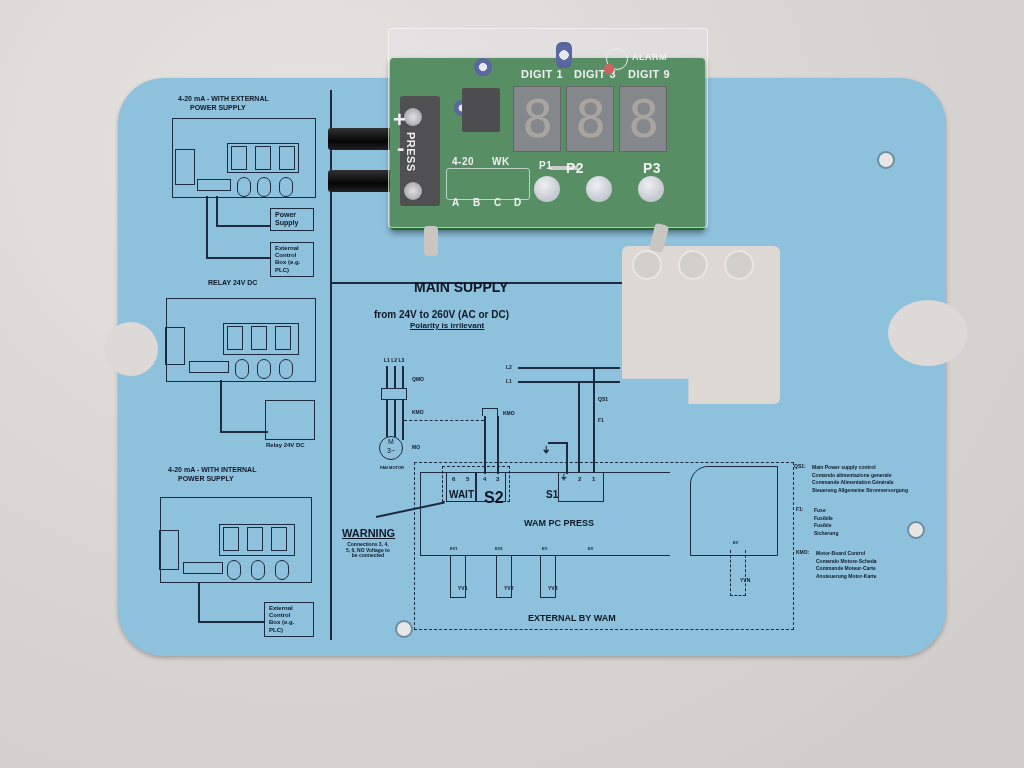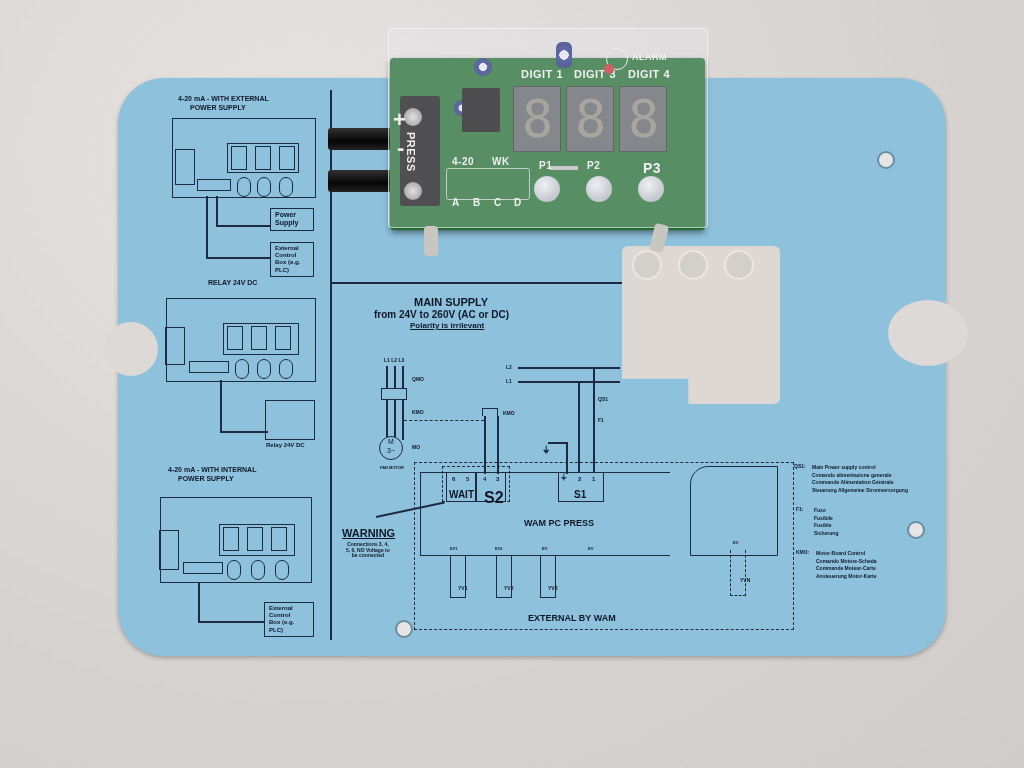--- a/index.html
+++ b/index.html
@@ -96,21 +96,21 @@
   <div class="btn" style="left:66px;top:62px"></div>
     <div class="btn" style="left:90px;top:62px"></div>
     <div class="btn" style="left:114px;top:62px"></div>
   <div class="mini" style="left:-2px;top:32px;width:20px;height:40px"></div>
   <div class="mini" style="left:22px;top:64px;width:40px;height:12px"></div>
 </div>
 <div class="boxlbl" style="left:264px;top:602px;width:50px;font-size:6px"><span>External Control</span><br><span>Box (e.g. PLC)</span></div>
 <div class="vline" style="left:198px;top:582px;height:40px;width:1.5px"></div>
 <div class="hline" style="left:198px;top:621px;width:66px;height:1.5px"></div>
 
-<div class="t" style="left:414px;top:296px;font-size:11px">MAIN SUPPLY</div>
+<div class="t" style="left:414px;top:280px;font-size:14px">MAIN SUPPLY</div>
 <div class="t" style="left:374px;top:309px;font-size:10px">from 24V to 260V (AC or DC)</div>
 <div class="t" style="left:410px;top:322px;font-size:8px;text-decoration:underline">Polarity is irrilevant</div>
 
 <div class="t" style="left:384px;top:358px;font-size:5px">L1 L2 L3</div>
 <div class="vline" style="left:386px;top:366px;height:74px;width:1.5px"></div>
 <div class="vline" style="left:394px;top:366px;height:74px;width:1.5px"></div>
 <div class="vline" style="left:402px;top:366px;height:74px;width:1.5px"></div>
 <div class="mini" style="left:381px;top:388px;width:26px;height:12px;background:#8ec1dc"></div>
 <div class="t" style="left:412px;top:377px;font-size:5px">QMO</div>
 <div class="t" style="left:412px;top:410px;font-size:5px">KMO</div>
@@ -144,21 +144,21 @@
 <div class="t" style="left:452px;top:476px;font-size:6px">6</div>
 <div class="t" style="left:466px;top:476px;font-size:6px">5</div>
 <div class="t" style="left:483px;top:476px;font-size:6px">4</div>
 <div class="t" style="left:496px;top:476px;font-size:6px">3</div>
 <div class="t" style="left:449px;top:489px;font-size:10px">WAIT</div>
 <div class="t" style="left:484px;top:489px;font-size:16px">S2</div>
 <div class="mini" style="left:558px;top:472px;width:46px;height:30px"></div>
 <div class="t" style="left:561px;top:474px;font-size:8px">⏚</div>
 <div class="t" style="left:578px;top:476px;font-size:6px">2</div>
 <div class="t" style="left:592px;top:476px;font-size:6px">1</div>
-<div class="t" style="left:574px;top:489px;font-size:10px">S1</div>
+<div class="t" style="left:546px;top:489px;font-size:10px">S1</div>
 <div class="t" style="left:524px;top:519px;font-size:9px">WAM PC PRESS</div>
 <div class="t" style="left:450px;top:547px;font-size:4px">EV1</div>
 <div class="t" style="left:495px;top:547px;font-size:4px">EV2</div>
 <div class="t" style="left:542px;top:547px;font-size:4px">EV</div>
 <div class="t" style="left:588px;top:547px;font-size:4px">EV</div>
 <div class="t" style="left:733px;top:541px;font-size:4px">EV</div>
 <div class="mini" style="left:450px;top:556px;width:16px;height:42px;border-top:none"></div>
 <div class="mini" style="left:496px;top:556px;width:16px;height:42px;border-top:none"></div>
 <div class="mini" style="left:540px;top:556px;width:16px;height:42px;border-top:none"></div>
 <div class="dash" style="left:730px;top:550px;width:16px;height:46px;border-top:none"></div>
@@ -215,37 +215,37 @@
 <div class="sensor">
   <div class="abs" style="left:4px;top:12px;width:18px;height:18px;border-radius:50%;background:radial-gradient(#ddd,#777)"></div>
   <div class="abs" style="left:4px;top:86px;width:18px;height:18px;border-radius:50%;background:radial-gradient(#ddd,#777)"></div>
 </div>
 <div class="sil" style="left:393px;top:107px;font-size:22px">+</div>
 <div class="sil" style="left:397px;top:135px;font-size:22px">-</div>
 <div class="sil" style="left:417px;top:132px;font-size:11px;transform:rotate(90deg);transform-origin:left top">PRESS</div>
 
 <div class="sil" style="left:521px;top:68px">DIGIT 1</div>
 <div class="sil" style="left:574px;top:68px">DIGIT 3</div>
-<div class="sil" style="left:628px;top:68px">DIGIT 4</div>
+<div class="sil" style="left:628px;top:68px">DIGIT 9</div>
 <div class="abs" style="left:606px;top:48px;width:22px;height:22px;border:1.5px solid #eee;border-radius:50%"></div>
 <div class="sil" style="left:632px;top:52px;font-size:9px">ALARM</div>
 <div class="abs" style="left:604px;top:64px;width:10px;height:10px;border-radius:50%;background:#c62c2c"></div>
 
 <div class="digit" style="left:513px;top:86px">
     <span>8</span>
   </div>
 <div class="digit" style="left:566px;top:86px">
     <span>8</span>
   </div>
 <div class="digit" style="left:619px;top:86px">
     <span>8</span>
   </div>
 
 <div class="sil" style="left:539px;top:160px;font-size:10px">P1</div>
-<div class="sil" style="left:587px;top:160px;font-size:10px">P2</div>
+<div class="sil" style="left:566px;top:160px;font-size:14px">P2</div>
 <div class="sil" style="left:643px;top:160px;font-size:14px">P3</div>
 <div class="pbtn" style="left:534px;top:176px"></div>
 <div class="pbtn" style="left:586px;top:176px"></div>
 <div class="pbtn" style="left:638px;top:176px"></div>
 
 <div class="sil" style="left:452px;top:156px;font-size:10px">4-20</div>
 <div class="sil" style="left:492px;top:156px;font-size:10px">WK</div>
 <div class="abs" style="left:446px;top:168px;width:84px;height:32px;border:1.5px solid rgba(240,240,240,.7);border-radius:3px"></div>
 <div class="sil" style="left:452px;top:197px;font-size:10px">A</div>
 <div class="sil" style="left:473px;top:197px;font-size:10px">B</div>

